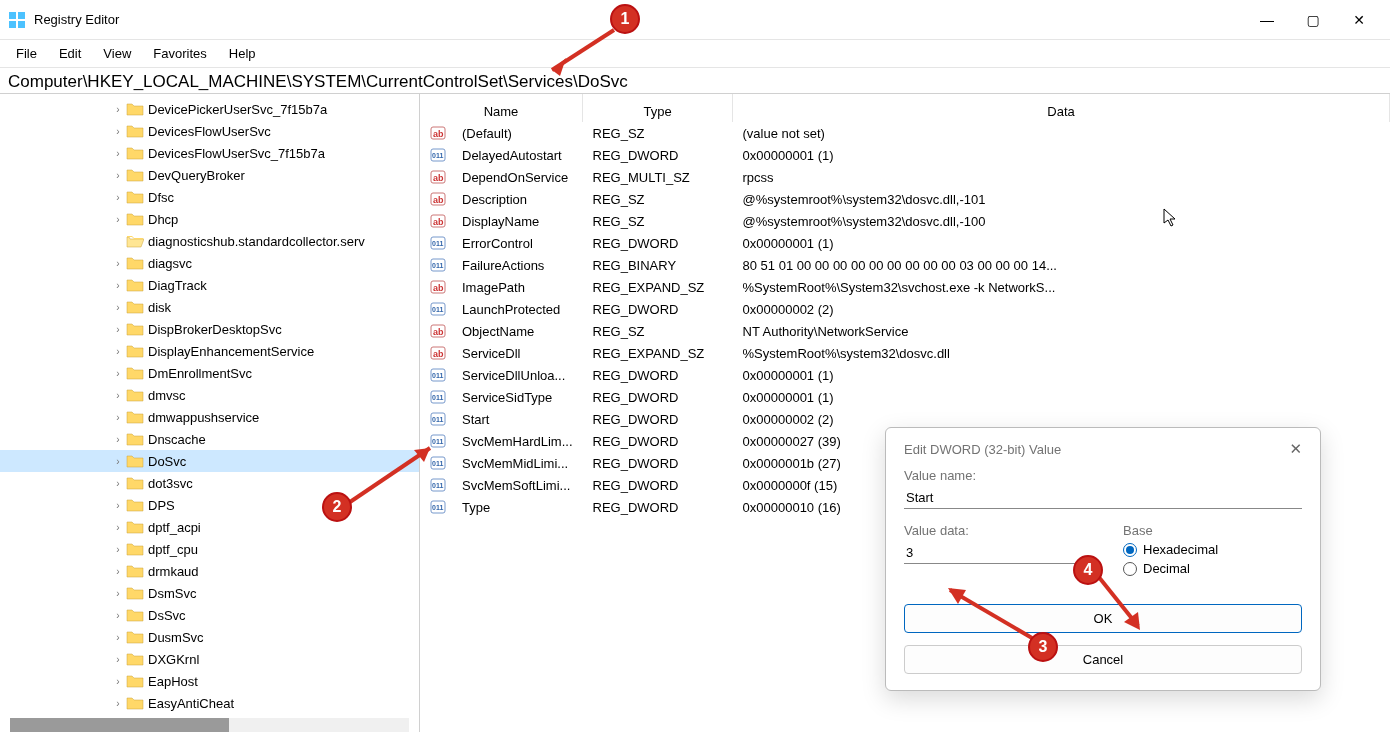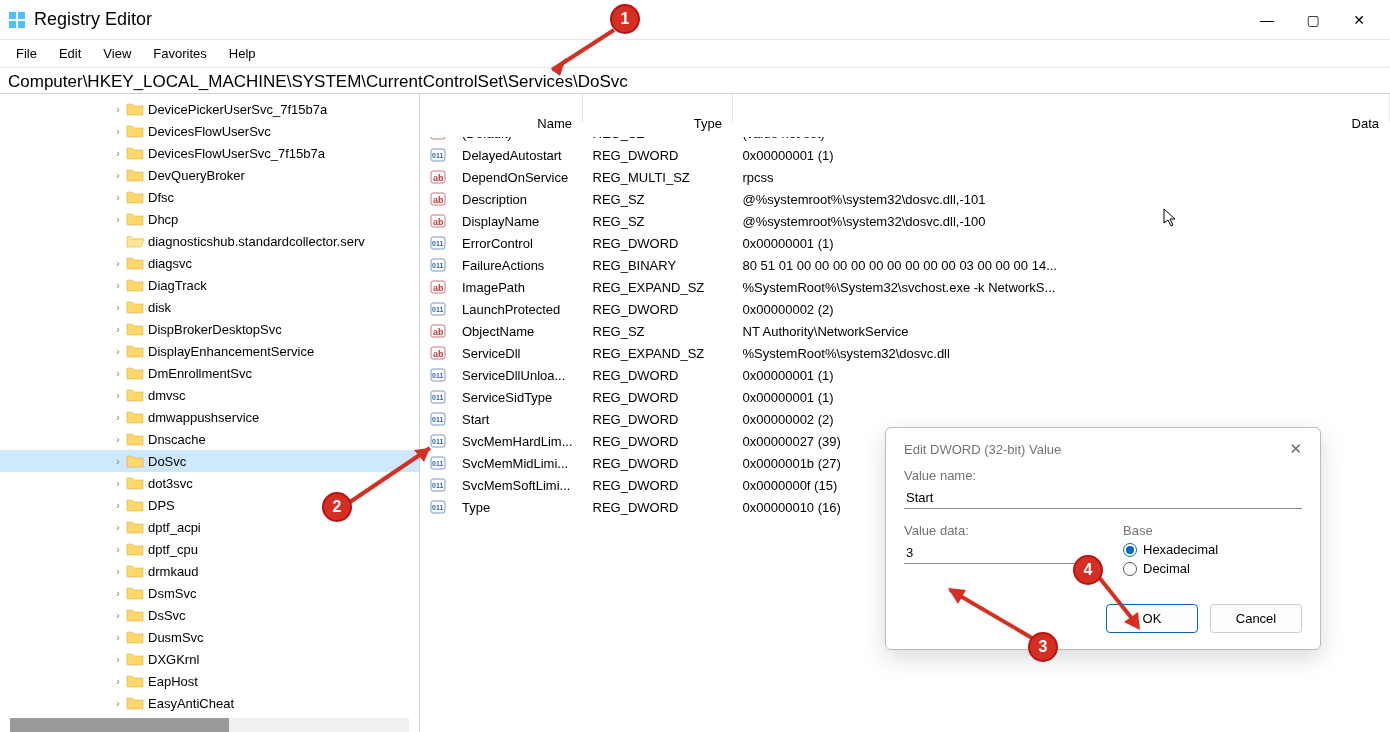--- a/index.html
+++ b/index.html
@@ -1,21 +1,21 @@
 <!DOCTYPE html>
 <html><head>
 <meta charset="utf-8">
 <style>
 * { box-sizing: border-box; margin: 0; padding: 0; }
 body { font-family: "Segoe UI", Tahoma, sans-serif; font-size: 13px; background: #fff; color: #000; width: 1390px; height: 732px; overflow: hidden; position: relative; }
 
 
 .titlebar { height: 40px; display: flex; align-items: center; padding: 0 8px; border-bottom: 1px solid #e5e5e5; }
 .titlebar .appicon { width: 18px; height: 18px; margin-right: 8px; display: flex; align-items: center; justify-content: center; }
-.titlebar .title { flex: 0 0 auto; font-size: 18px; }
+.titlebar .title { flex: 0 0 auto; font-size: 13px; }
 .titlebar .spacer { flex: 1; }
 .titlebar .winbtn { width: 46px; height: 40px; display: flex; align-items: center; justify-content: center; font-size: 14px; color: #000; }
 
 
 .menubar { height: 28px; display: flex; align-items: center; padding: 0 6px; border-bottom: 1px solid #e5e5e5; gap: 2px; }
 .menubar .menuitem { padding: 3px 10px; font-size: 13px; }
 
 
 .addressbar { height: 26px; padding: 4px 8px; border-bottom: 1px solid #d0d0d0; font-size: 17px; }
 
@@ -26,41 +26,41 @@
 
 
 .treerow { display: flex; align-items: center; height: 22px; padding-left: 112px; white-space: nowrap; font-size: 13px; }
 .treerow .chev { width: 12px; text-align: center; color: #777; font-size: 10px; margin-right: 2px; }
 .treerow .folder { width: 18px; height: 14px; margin-right: 4px; display: inline-flex; }
 .treerow.selected { background: #cde8ff; }
 .folder svg { width: 18px; height: 14px; }
 
 
 .listtable { width: 100%; border-collapse: collapse; }
-.listtable th { text-align: right; font-weight: normal; font-size: 13px; padding: 6px 10px; border-right: 1px solid #e5e5e5; border-bottom: 1px solid #e5e5e5; background: #fff; position: sticky; top: 16px; }
+.listtable th { text-align: center; font-weight: normal; font-size: 13px; padding: 6px 10px; border-right: 1px solid #e5e5e5; border-bottom: 1px solid #e5e5e5; background: #fff; position: sticky; top: 4px; }
 .listtable td { padding: 3px 10px; font-size: 13px; white-space: nowrap; }
 .listtable td.namecol { display: flex; align-items: center; gap: 16px; }
 .valicon { width: 16px; height: 16px; display: inline-flex; align-items: center; justify-content: center; flex-shrink: 0; }
 
 
 .dialog { position: absolute; left: 885px; top: 427px; width: 436px; background: #fff; border: 1px solid #bbb; border-radius: 6px; box-shadow: 0 8px 24px rgba(0,0,0,0.15); padding: 12px 18px 16px 18px; z-index: 20; }
 .dialog .dlg-titlebar { display: flex; align-items: center; margin-bottom: 10px; }
 .dialog .dlg-title { color: #737373; font-size: 13px; flex: 1; }
 .dialog .dlg-close { color: #666; font-size: 15px; }
 .dialog .label { font-size: 13px; color: #737373; margin-bottom: 4px; }
 .dialog .readonly { border-bottom: 1px solid #888; padding: 3px 2px; margin-bottom: 14px; font-size: 13px; }
 .dialog .row2 { display: flex; gap: 20px; margin-top: 9px; }
 .dialog .valuedata { flex: 0 0 195px; }
 .dialog .valuedata input { width: 100%; border: none; border-bottom: 1px solid #888; padding: 3px 2px; font-size: 13px; outline: none; }
 .dialog .basebox { flex: 1; padding: 0 4px; }
 .dialog .radio-row { display: flex; align-items: center; gap: 6px; margin: 4px 0; font-size: 13px; }
 .dialog .radio { width: 14px; height: 14px; border-radius: 50%; border: 1px solid #555; display: inline-flex; align-items: center; justify-content: center; }
 .dialog .radio.checked { border-color: #0067c0; }
 .dialog .radio.checked::after { content: ""; width: 8px; height: 8px; border-radius: 50%; background: #0067c0; }
-.dialog .buttons { display: flex; justify-content: flex-end; gap: 12px; margin-top: 24px; }
+.dialog .buttons { display: flex; justify-content: flex-end; gap: 12px; margin-top: 24px; flex-direction: column; }
 .dialog .btn { min-width: 92px; padding: 6px 14px; border: 1px solid #ccc; border-radius: 4px; background: #fdfdfd; text-align: center; font-size: 13px; }
 .dialog .btn.primary { border-color: #0067c0; }
 
 
 .badge { position: absolute; width: 30px; height: 30px; border-radius: 50%; background: #d33023; color: #fff; font-weight: bold; display: flex; align-items: center; justify-content: center; font-size: 16px; border: 2px solid #b11; z-index: 40; }
 .arrow { position: absolute; z-index: 35; }
 .arrow line { stroke: #d33023; stroke-width: 4; }
 .arrow polygon { fill: #d33023; }
 
 .cursor { position: absolute; left: 1163px; top: 208px; z-index: 30; font-size: 18px; color: #000; }

